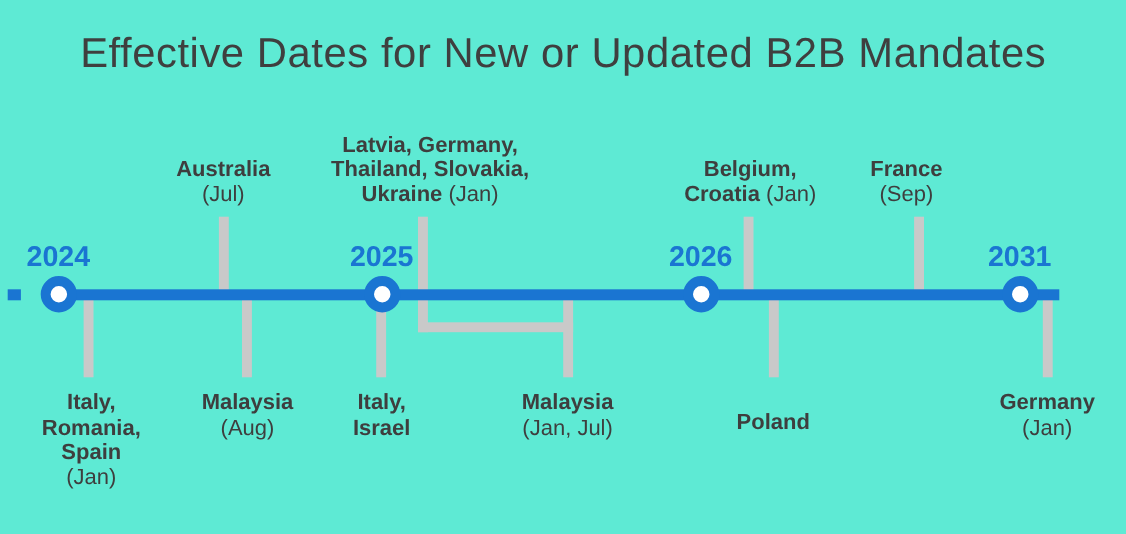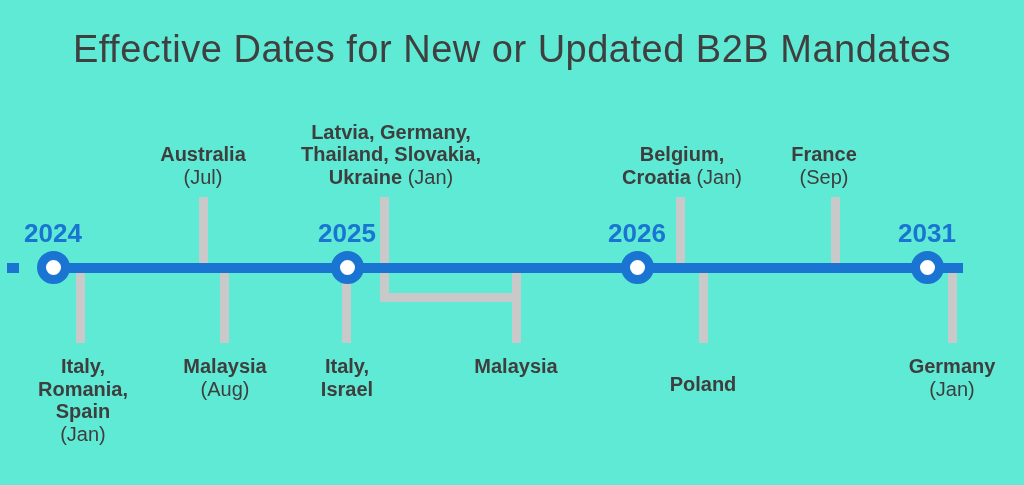--- a/index.html
+++ b/index.html
@@ -121,20 +121,21 @@
         <div><span class="m">(Aug)</span></div>
       </div>
       <div class="tick" style="left: 341.5px; top: 268px; height: 75px;"></div>
       <div class="event-label below" style="left: 232px;">
         <div><span class="c">Italy,</span></div>
         <div><span class="c">Israel</span></div>
       </div>
       <div class="tick" style="left: 511.5px; top: 268px; height: 75px;"></div>
       <div class="event-label below" style="left: 401px;">
         <div><span class="c">Malaysia</span></div>
+        <div><span class="m">(Jan, Jul)</span></div>
       </div>
       <div class="tick" style="left: 698.5px; top: 268px; height: 75px;"></div>
       <div class="event-label below" style="left: 588px; margin-top: 18px;">
         <div><span class="c">Poland</span></div>
       </div>
       <div class="tick" style="left: 947.5px; top: 268px; height: 75px;"></div>
       <div class="event-label below" style="left: 837px;">
         <div><span class="c">Germany</span></div>
         <div><span class="m">(Jan)</span></div>
       </div>

